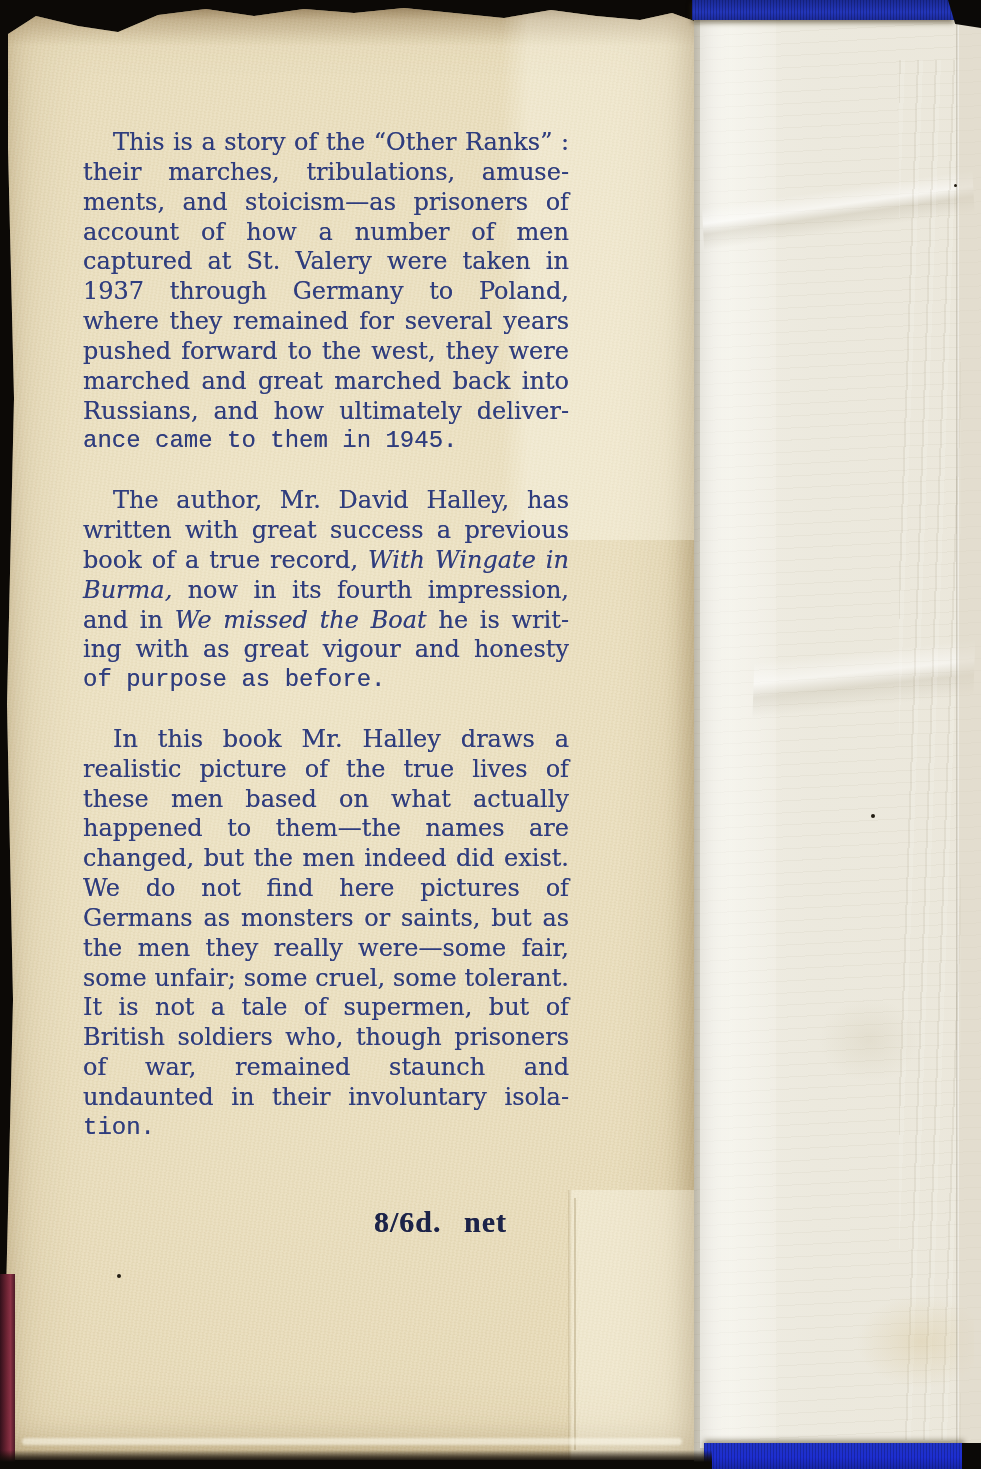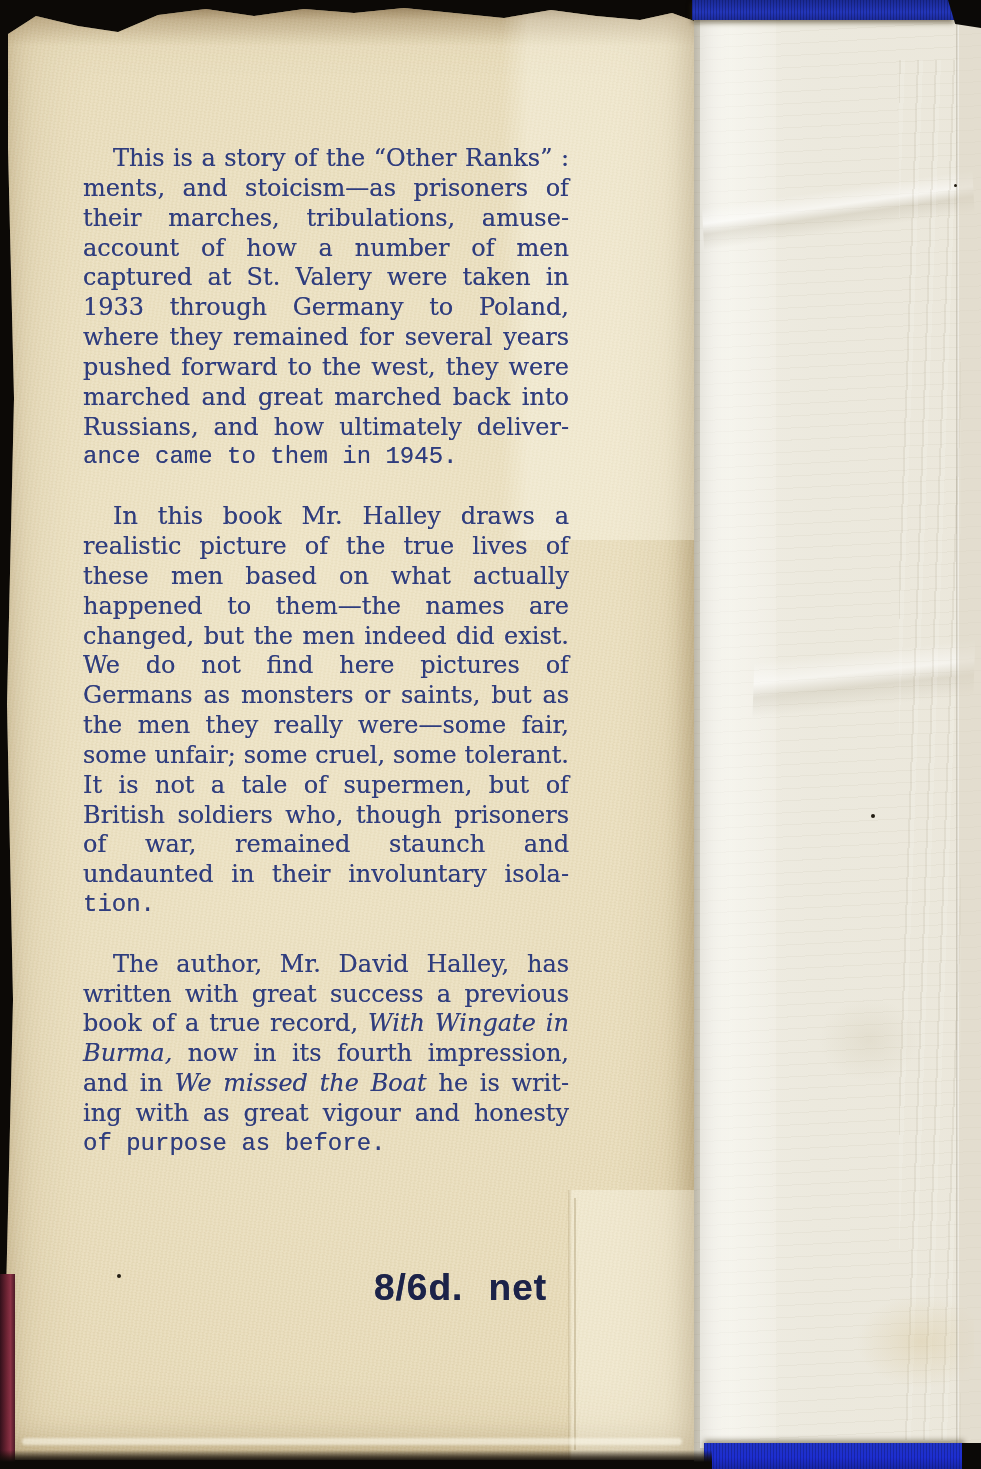--- a/index.html
+++ b/index.html
@@ -41,35 +41,35 @@
     position: absolute; left: 562px; top: 1190px; width: 126px; height: 270px;
     background: linear-gradient(90deg, rgba(140,118,70,0.22) 0, rgba(255,255,246,0.34) 4px, rgba(255,255,246,0.30) 100%);
   }
   .flap-fold-highlight {
     position: absolute; left: 16px; top: 1438px; width: 660px; height: 7px;
     background: rgba(255,253,240,0.55); border-radius: 4px; filter: blur(1px);
   }
 
   
   .text-block {
-    position: absolute; left: 83px; top: 144px; width: 486px;
+    position: absolute; left: 83px; top: 128px; width: 486px;
     color: #2f3d7e;
     font-size: 24px; line-height: 29.85px;
     text-shadow: 0 0 0.5px rgba(47,61,126,0.65);
   }
   .para { margin: 0 0 29.85px 0; }
   .line { height: 29.85px; text-align: justify; text-align-last: justify; }
   .line.last { text-align-last: left; font-family: Liberation Mono, monospace; }
   .line.indent { padding-left: 30px; }
   .it { font-style: italic; }
 
   .price {
-    position: absolute; left: 374px; top: 1267px;
-    font-family: Liberation Sans, sans-serif;
-    font-weight: bold; font-size: 37px; color: #1c2349;
+    position: absolute; left: 374px; top: 1205px;
+    font-family: Liberation Serif, serif;
+    font-weight: bold; font-size: 30px; color: #1c2349;
     word-spacing: 14px; letter-spacing: 1px;
     text-shadow: 0 0 0.6px rgba(28,35,73,0.8);
   }
 
   
   .endpaper {
     position: absolute; left: 694px; top: 0; width: 287px; height: 1469px;
     background:
       repeating-linear-gradient(177deg, rgba(150,140,120,0.06) 0 1px, rgba(255,255,255,0.05) 1px 12px),
       linear-gradient(90deg, #f0eee5, #ebe8dc 42%, #eae6d9);
@@ -158,56 +158,56 @@
     <div class="flap-top-stain"></div>
     <div class="flap-light-band-top"></div>
     <div class="flap-light-band-bottom"></div>
     <div class="flap-vert-crease"></div>
     <div class="flap-fold-highlight"></div>
   </div>
 
   <div class="text-block">
       <div class="para">
         <div class="line indent"><span>This is a story of the “Other Ranks” :</span></div>
+        <div class="line"><span>their marches, tribulations, amuse-</span></div>
         <div class="line"><span>ments, and stoicism—as prisoners of</span></div>
-        <div class="line"><span>their marches, tribulations, amuse-</span></div>
         <div class="line"><span>account of how a number of men</span></div>
         <div class="line"><span>captured at St. Valery were taken in</span></div>
-        <div class="line"><span>1933 through Germany to Poland,</span></div>
+        <div class="line"><span>1937 through Germany to Poland,</span></div>
         <div class="line"><span>where they remained for several years</span></div>
         <div class="line"><span>pushed forward to the west, they were</span></div>
         <div class="line"><span>marched and great marched back into</span></div>
         <div class="line"><span>Russians, and how ultimately deliver-</span></div>
         <div class="line last"><span>ance came to them in 1945.</span></div>
+      </div>
+      <div class="para">
+        <div class="line indent"><span>The author, Mr. David Halley, has</span></div>
+        <div class="line"><span>written with great success a previous</span></div>
+        <div class="line"><span>book of a true record, </span><span class="it">With Wingate in</span></div>
+        <div class="line"><span class="it">Burma,</span><span> now in its fourth impression,</span></div>
+        <div class="line"><span>and in </span><span class="it">We missed the Boat</span><span> he is writ-</span></div>
+        <div class="line"><span>ing with as great vigour and honesty</span></div>
+        <div class="line last"><span>of purpose as before.</span></div>
       </div>
       <div class="para">
         <div class="line indent"><span>In this book Mr. Halley draws a</span></div>
         <div class="line"><span>realistic picture of the true lives of</span></div>
         <div class="line"><span>these men based on what actually</span></div>
         <div class="line"><span>happened to them—the names are</span></div>
         <div class="line"><span>changed, but the men indeed did exist.</span></div>
         <div class="line"><span>We do not find here pictures of</span></div>
         <div class="line"><span>Germans as monsters or saints, but as</span></div>
         <div class="line"><span>the men they really were—some fair,</span></div>
         <div class="line"><span>some unfair; some cruel, some tolerant.</span></div>
         <div class="line"><span>It is not a tale of supermen, but of</span></div>
         <div class="line"><span>British soldiers who, though prisoners</span></div>
         <div class="line"><span>of war, remained staunch and</span></div>
         <div class="line"><span>undaunted in their involuntary isola-</span></div>
         <div class="line last"><span>tion.</span></div>
       </div>
-      <div class="para">
-        <div class="line indent"><span>The author, Mr. David Halley, has</span></div>
-        <div class="line"><span>written with great success a previous</span></div>
-        <div class="line"><span>book of a true record, </span><span class="it">With Wingate in</span></div>
-        <div class="line"><span class="it">Burma,</span><span> now in its fourth impression,</span></div>
-        <div class="line"><span>and in </span><span class="it">We missed the Boat</span><span> he is writ-</span></div>
-        <div class="line"><span>ing with as great vigour and honesty</span></div>
-        <div class="line last"><span>of purpose as before.</span></div>
-      </div>
     </div>
 
   <div class="price">8/6d. net</div>
 
   <div class="endpaper">
     <div class="endpaper-bright-band"></div>
     <div class="crease1"></div>
     <div class="crease2"></div>
     <div class="crease-wrinkles"></div>
     <div class="stain1"></div>

